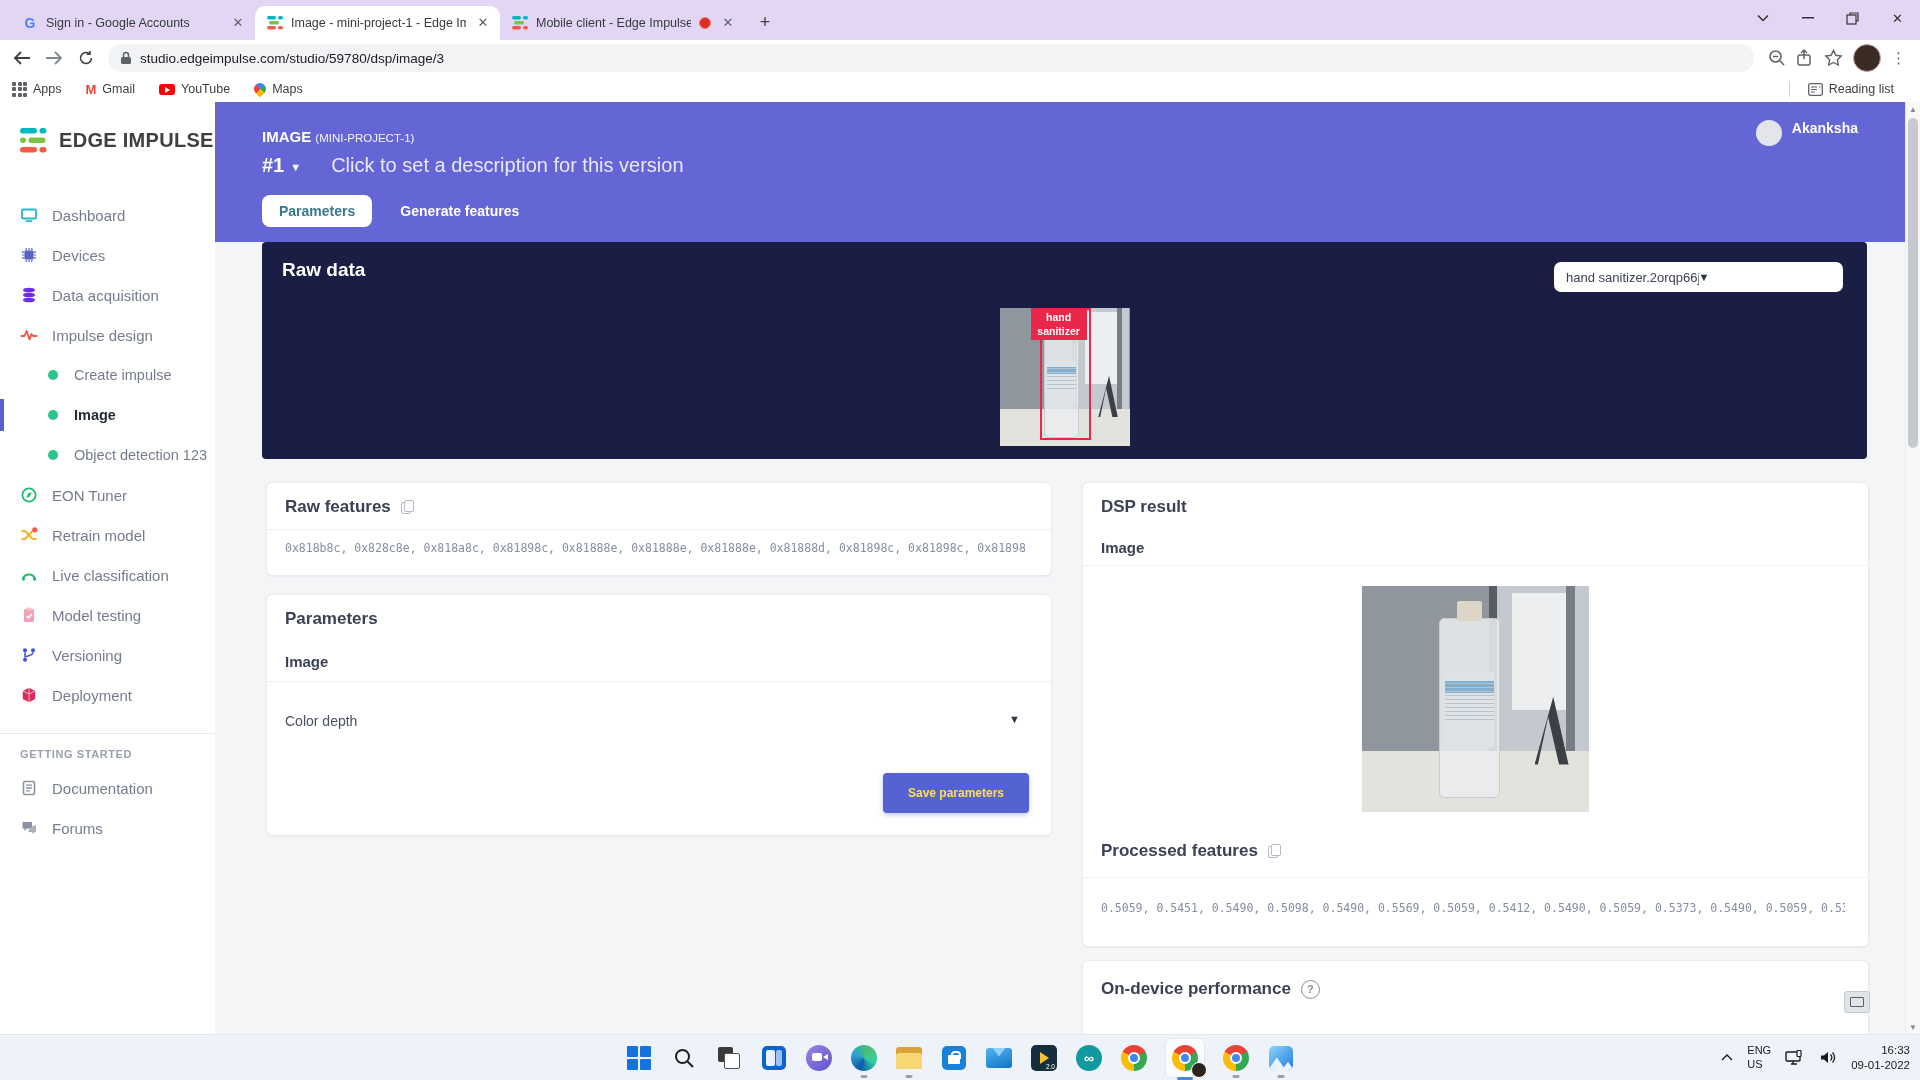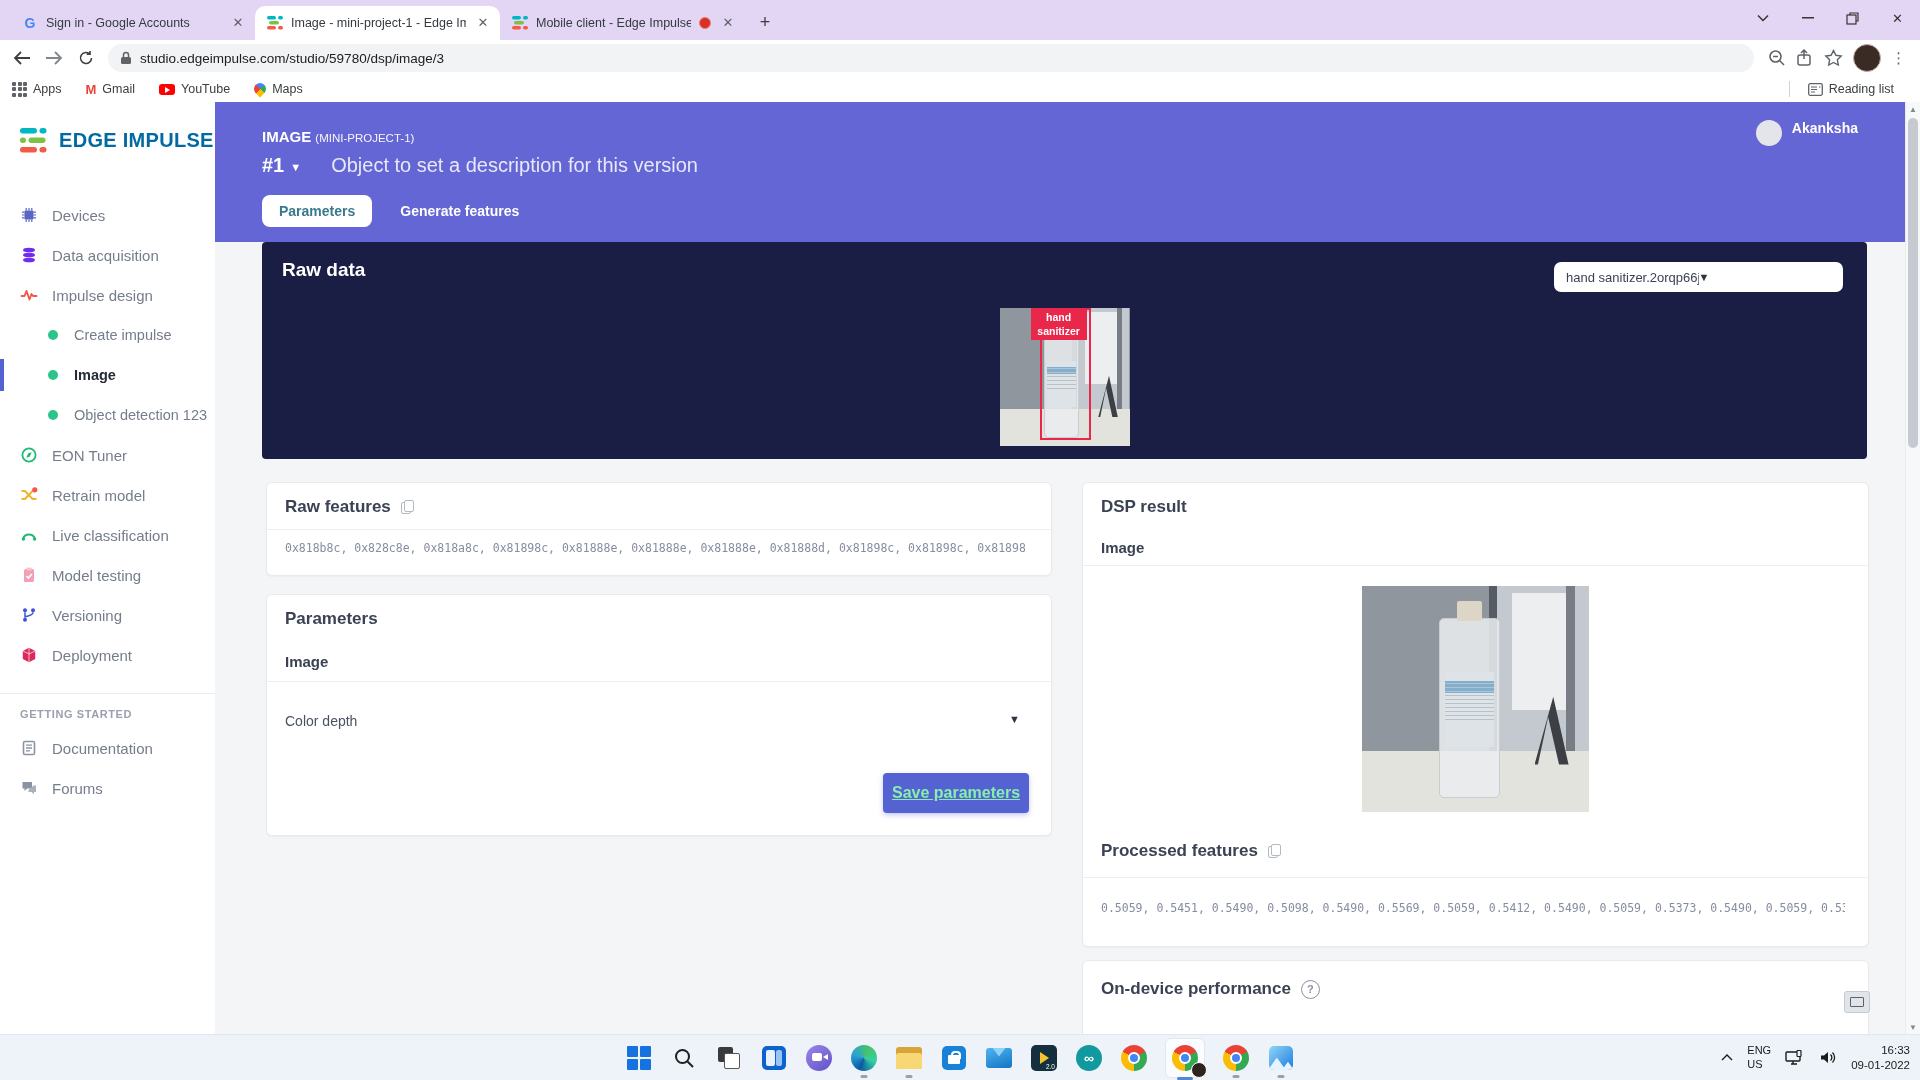--- a/index.html
+++ b/index.html
@@ -35,21 +35,21 @@
   .grid9 i{width:4px;height:4px;border-radius:1px;background:#5f6368;}
   .gmail-m{color:#ea4335;font-weight:bold;font-size:13px;}
   .yt{width:16px;height:11px;background:#ff0000;border-radius:3px;position:relative;}
   .yt:after{content:"";position:absolute;left:6px;top:3px;border-left:5px solid #fff;border-top:3px solid transparent;border-bottom:3px solid transparent;}
   .mapspin{width:12px;height:12px;border-radius:50% 50% 50% 0;transform:rotate(-45deg);
            background:conic-gradient(#4285f4 0 25%,#34a853 0 50%,#fbbc05 0 75%,#ea4335 0);}
   
   .app{position:absolute;top:102px;left:0;right:0;bottom:45px;background:#f4f5f7;}
   .sidebar{position:absolute;left:0;top:0;bottom:0;width:215px;background:#fff;border-right:1px solid #ebedf0;}
   .brand{display:flex;align-items:center;gap:9px;margin:26px 0 0 20px;}
-  .brand-text{font-size:20px;font-weight:bold;letter-spacing:.3px;color:#0369a1;}
+  .brand-text{font-size:20px;font-weight:bold;letter-spacing:.3px;color:#404040;}
   .nav{margin-top:42px;}
   .nav-item{position:relative;height:40px;display:flex;align-items:center;gap:14px;padding-left:20px;
             font-size:15px;color:#757d8c;}
   .nav-item .ni-icon{width:18px;height:18px;flex:0 0 18px;display:flex;}
   .sub-item{position:relative;height:40px;display:flex;align-items:center;padding-left:48px;font-size:14.5px;color:#757d8c;}
   .sub-item .dot{width:10px;height:10px;border-radius:50%;background:#2bc48a;margin-right:16px;}
   .sub-item.active{color:#252b38;font-weight:bold;}
   .active-bar{position:absolute;left:0;top:4px;bottom:4px;width:4px;background:#5562d2;}
   .side-div{height:1px;background:#e9ebee;margin:18px 0 14px 0;}
   .gs-head{padding-left:20px;font-size:11px;font-weight:bold;letter-spacing:.6px;color:#9aa1ad;margin-bottom:8px;}
@@ -100,23 +100,23 @@
   .divider{position:absolute;left:0;right:0;height:1px;background:#eef0f3;}
   .mono{font-family:"DejaVu Sans Mono",monospace;font-size:11.5px;color:#868da0;white-space:nowrap;overflow:hidden;}
   .copy-ic{position:relative;width:12px;height:14px;display:inline-block;}
   .copy-ic:before{content:"";position:absolute;left:0;bottom:0;width:8px;height:10px;border:1.3px solid #b3bac4;border-radius:2px;background:#fff;}
   .copy-ic:after{content:"";position:absolute;left:3px;top:0;width:8px;height:10px;border:1.3px solid #b3bac4;border-radius:2px;background:#fff;}
   .field-label{position:absolute;font-size:14px;color:#4a5162;}
   .rgb-select{position:absolute;height:32px;border:1px solid #c9cedb;border-radius:3px;background:#fff;
               font-size:14px;color:#4a5162;padding:0 28px 0 12px;appearance:none;-webkit-appearance:none;
               font-family:"Liberation Sans",sans-serif;}
   .sel-chev{position:absolute;pointer-events:none;color:#2d3442;font-size:11px;font-weight:bold;}
-  .btn-primary{position:absolute;background:#5562d2;color:#86efac;border:none;border-radius:4px;
-               font-size:16px;font-weight:bold;font-family:"Liberation Sans",sans-serif;
-               box-shadow:0 2px 5px rgba(85,98,210,.35);text-decoration:underline;}
+  .btn-primary{position:absolute;background:#5562d2;color:#fde047;border:none;border-radius:4px;
+               font-size:12px;font-weight:bold;font-family:"Liberation Sans",sans-serif;
+               box-shadow:0 2px 5px rgba(85,98,210,.35);}
   .help-ic{width:17px;height:17px;border:1.5px solid #8a91a0;border-radius:50%;color:#8a91a0;
            font-size:11px;font-weight:bold;display:inline-flex;align-items:center;justify-content:center;}
   .widgetbtn{position:absolute;right:36px;bottom:22px;width:24px;height:20px;background:#e1e5ea;
              border:1px solid #c4cad2;border-radius:3px;display:flex;align-items:center;justify-content:center;}
   .widgetbtn i{width:12px;height:8px;border:1.5px solid #5b626c;border-radius:1px;display:block;}
   
   .scrollbar{position:absolute;top:102px;bottom:45px;right:0;width:14px;background:#f7f8f9;border-left:1px solid #ececec;}
   .sb-thumb{position:absolute;left:2px;right:2px;top:16px;height:330px;background:#c6cad0;border-radius:5px;}
   .sb-arrow{position:absolute;left:0;right:0;text-align:center;font-size:8px;color:#888;}
   
@@ -309,20 +309,29 @@
           <rect x="0" y="19" width="17" height="5.5" rx="2.7" fill="#f35b47"></rect>
             <rect x="19.5" y="19" width="7" height="5.5" rx="2.7" fill="#f35b47"></rect>
         </svg>
         <span class="brand-text">EDGE IMPULSE</span>
       </div>
 
       <div class="nav">
         <div class="nav-item">
           <span class="ni-icon">
               <svg viewBox="0 0 18 18" width="18" height="18">
+                <rect x="2" y="3.5" width="14" height="9" rx="1" fill="none" stroke="#29b6c5" stroke-width="1.8"></rect>
+                <path d="M6.5 15.2h5" stroke="#29b6c5" stroke-width="1.8" stroke-linecap="round"></path>
+              </svg>
+            </span>
+          <span>Dashboard</span>
+        </div>
+        <div class="nav-item">
+          <span class="ni-icon">
+              <svg viewBox="0 0 18 18" width="18" height="18">
                 <rect x="4.5" y="4.5" width="9" height="9" rx="1.2" fill="#5865c2"></rect>
                 <path d="M4.5 6.2H2M4.5 9H2M4.5 11.8H2M13.5 6.2H16M13.5 9H16M13.5 11.8H16M6.2 4.5V2M9 4.5V2M11.8 4.5V2M6.2 13.5V16M9 13.5V16M11.8 13.5V16" stroke="#5865c2" stroke-width="1.2"></path>
               </svg>
             </span>
           <span>Devices</span>
         </div>
         <div class="nav-item">
           <span class="ni-icon">
               <svg viewBox="0 0 18 18" width="18" height="18">
                 <ellipse cx="9" cy="4" rx="6" ry="2.3" fill="#6f2bf0"></ellipse>
@@ -441,21 +450,21 @@
     <div class="main">
 
       <div class="hero">
         <div class="hero-line1">
           <span>IMAGE</span>
           <span class="hero-proj"> <span>(MINI-PROJECT-1)</span></span>
         </div>
         <div class="hero-line2">
           <span class="hero-ver"><span>#1</span></span>
           <span class="caret">▼</span>
-          <span class="hero-desc">Object to set a description for this version</span>
+          <span class="hero-desc">Click to set a description for this version</span>
         </div>
         <div class="hero-tabs">
           <span class="pill">Parameters</span>
           <span class="flat-tab">Generate features</span>
         </div>
         <div class="hero-user">
           <span class="avatar-hero"></span>
           <span class="hero-username">Akanksha</span>
         </div>
       </div>

